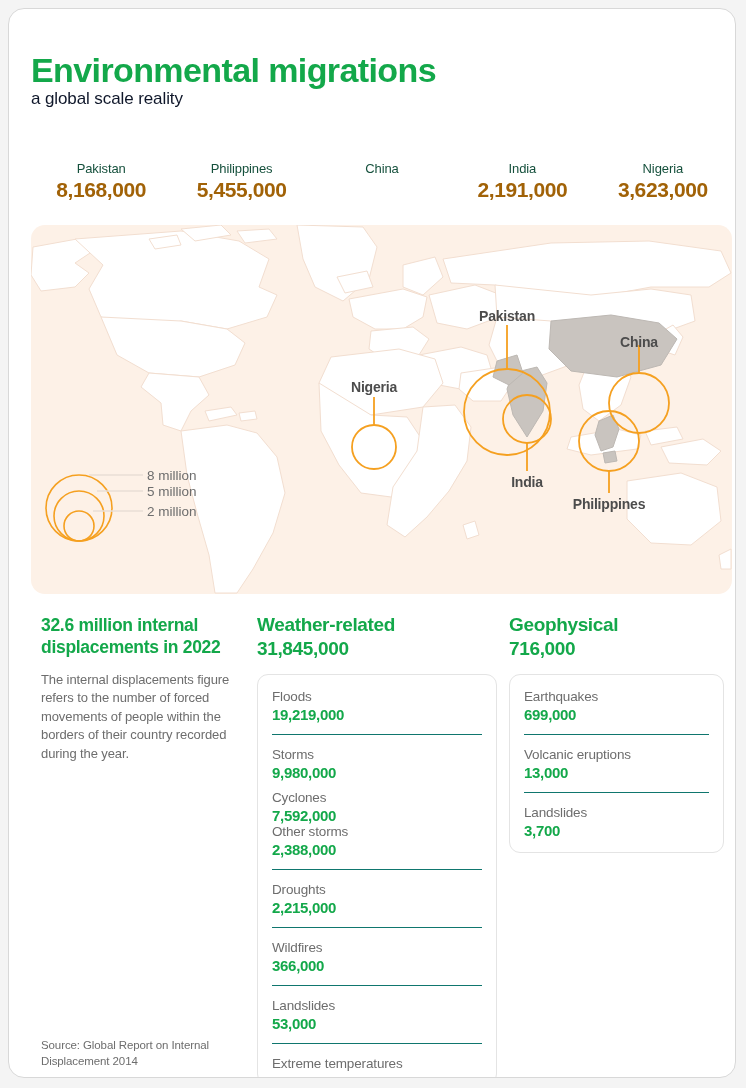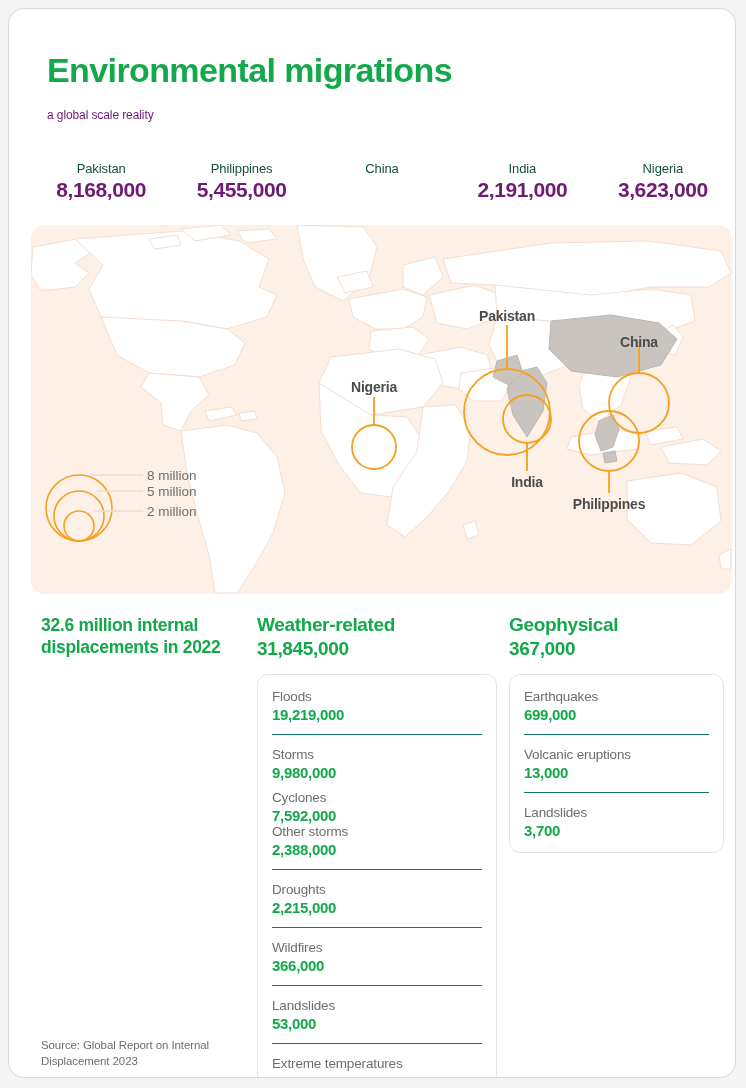--- a/index.html
+++ b/index.html
@@ -20,33 +20,33 @@
     width: 728px;
     height: 1070px;
     background: #ffffff;
     border: 1px solid #d8d8d8;
     border-radius: 16px;
     box-sizing: border-box;
     overflow: hidden;
   }
 
   
-  .header { position: absolute; left: 38px; top: 44px; }
+  .header { position: absolute; left: 22px; top: 44px; }
   .title {
     font-size: 34px;
     font-weight: bold;
     color: #13a84a;
     letter-spacing: -0.6px;
     line-height: 1.05;
     white-space: nowrap;
   }
   .subtitle {
-    margin-top: 19px;
-    font-size: 12px;
-    color: #701a75;
+    margin-top: 0;
+    font-size: 17px;
+    color: #0f172a;
     letter-spacing: -0.1px;
   }
 
   
   .stats {
     position: absolute;
     left: 22px;
     top: 152px;
     width: 702px;
     display: flex;
@@ -54,21 +54,21 @@
   .stat { flex: 1; text-align: center; }
   .stat-name {
     font-size: 13px;
     color: #15503c;
     letter-spacing: -0.1px;
   }
   .stat-value {
     margin-top: 2px;
     font-size: 21px;
     font-weight: bold;
-    color: #701a75;
+    color: #a16207;
     letter-spacing: -0.4px;
   }
 
   
   .map-band {
     position: absolute;
     left: 22px;
     top: 216px;
     width: 701px;
     height: 369px;
@@ -328,20 +328,21 @@
         <text class="leg-label" x="116" y="271">5 million</text>
         <text class="leg-label" x="116" y="291">2 million</text>
       </g>
     </svg>
   </div>
 
   <div class="cols">
 
     <div class="col-left">
       <div class="lead-head">32.6 million internal displacements in 2022</div>
+      <div class="lead-body">The internal displacements figure refers to the number of forced movements of people within the borders of their country recorded during the year.</div>
     </div>
 
     <div class="col-mid">
       <div class="cat-head">Weather-related</div>
       <div class="cat-total">31,845,000</div>
       <div class="card">
 
         <div class="row">
           <div class="row-label">Floods</div>
           <div class="row-value">19,219,000</div>
@@ -379,21 +380,21 @@
 
         <div class="row">
           <div class="row-label">Extreme temperatures</div>
         </div>
 
       </div>
     </div>
 
     <div class="col-right">
       <div class="cat-head">Geophysical</div>
-      <div class="cat-total">367,000</div>
+      <div class="cat-total">716,000</div>
       <div class="card">
 
         <div class="row">
           <div class="row-label">Earthquakes</div>
           <div class="row-value">699,000</div>
         </div>
 
         <div class="row">
           <div class="row-label">Volcanic eruptions</div>
           <div class="row-value">13,000</div>
@@ -401,15 +402,15 @@
 
         <div class="row">
           <div class="row-label">Landslides</div>
           <div class="row-value">3,700</div>
         </div>
 
       </div>
     </div>
   </div>
 
-  <div class="source">Source: Global Report on Internal Displacement 2023</div>
+  <div class="source">Source: Global Report on Internal Displacement 2014</div>
 
 </div>
 
 </body></html>

